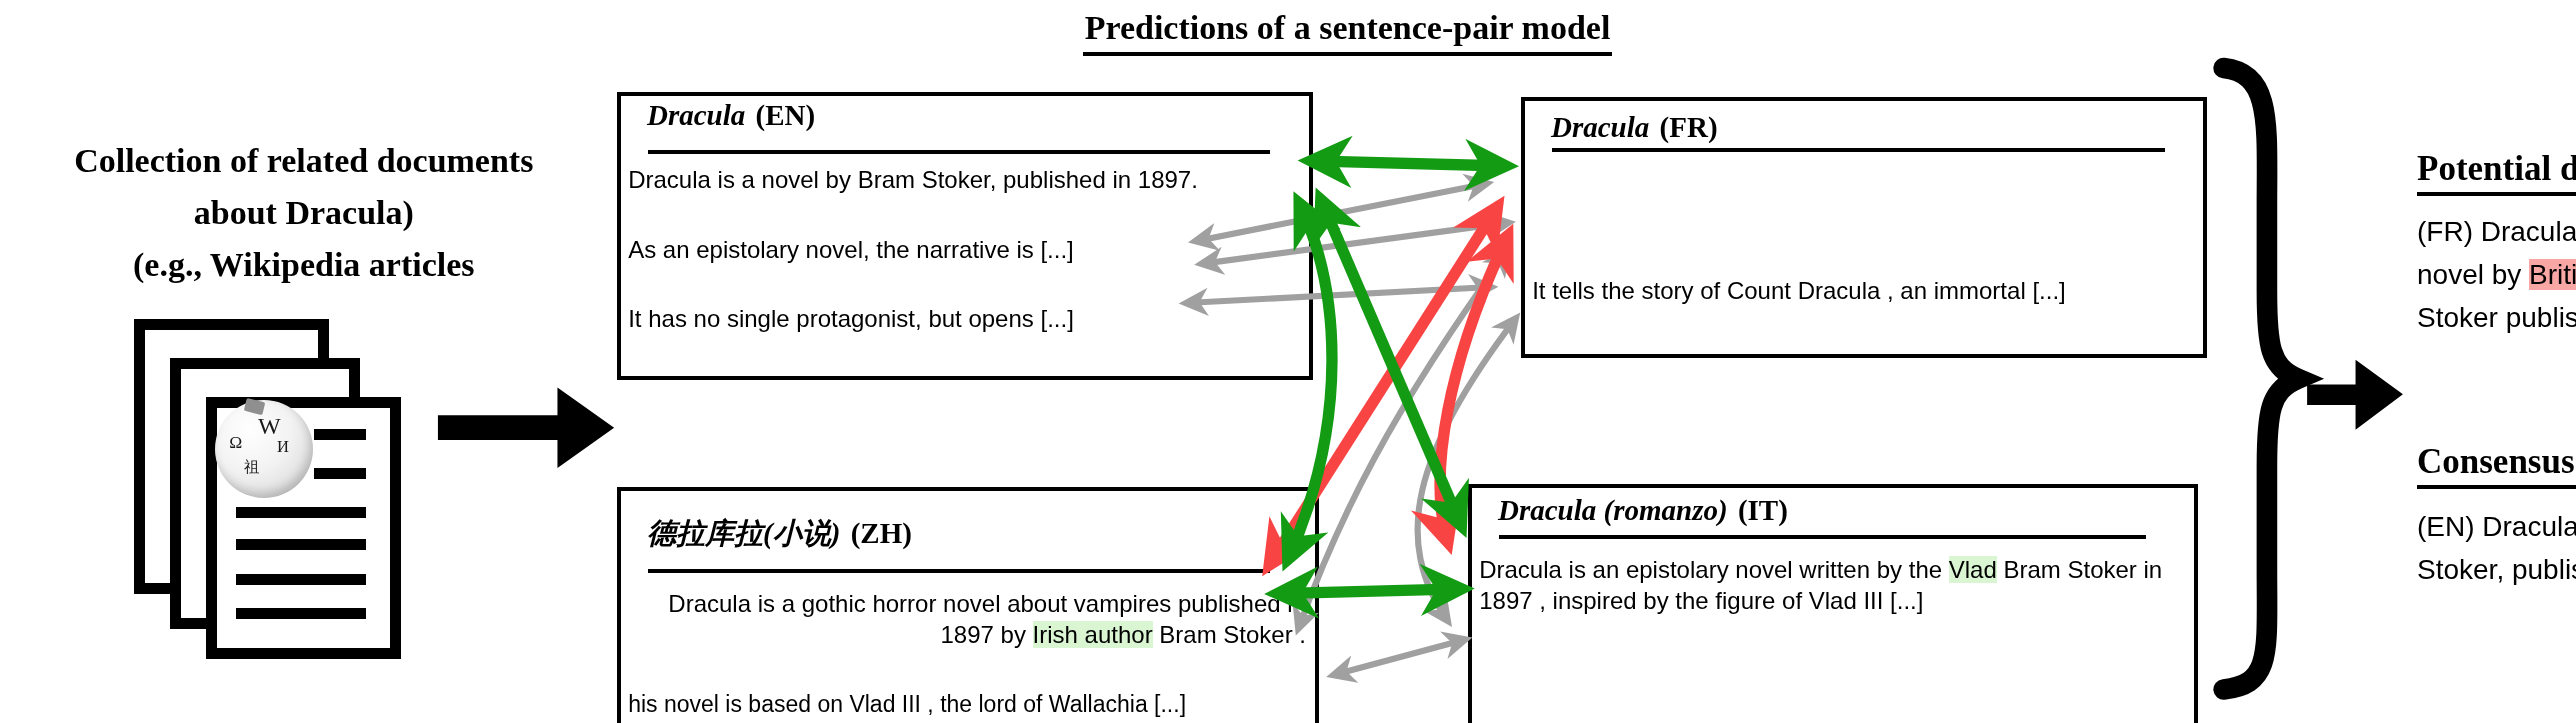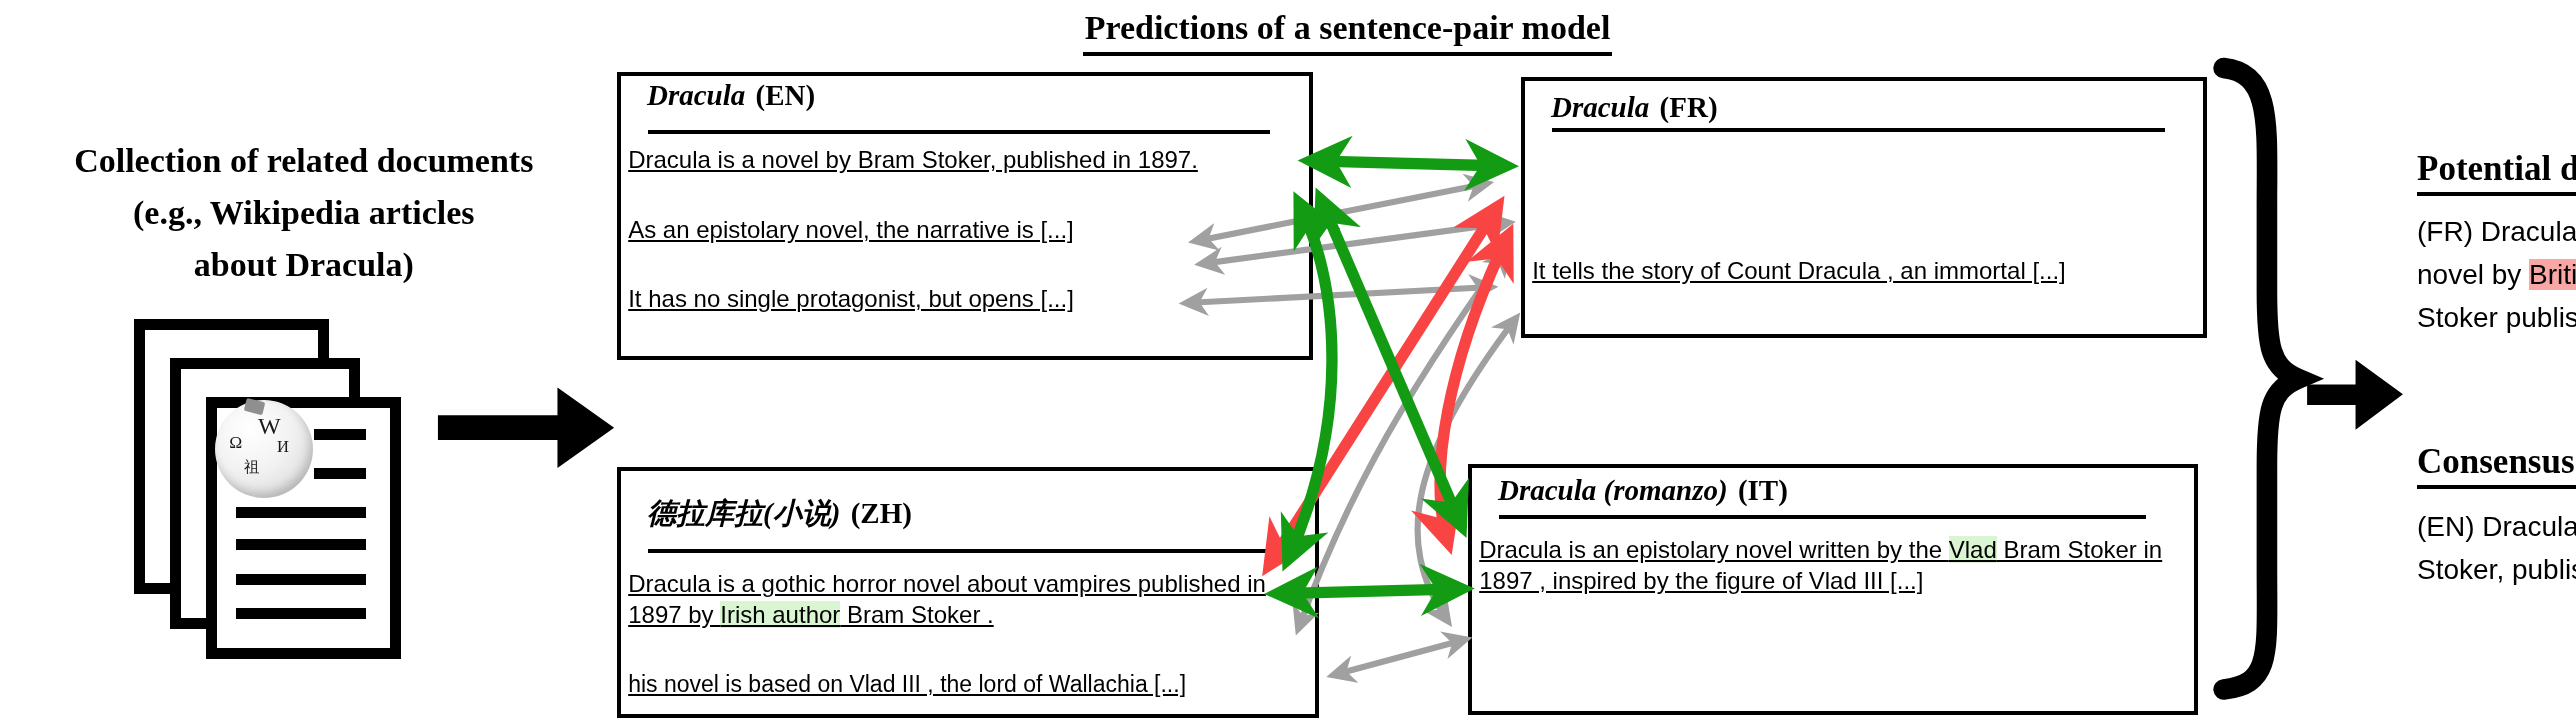--- a/index.html
+++ b/index.html
@@ -32,37 +32,37 @@
                 transform:rotate(14deg);border-radius:2.1px;}
   .bar{position:absolute;height:11.3px;background:#000;}
   .bar.s1{left:97px;top:20.6px;width:52px;}
   .bar.s2{left:97px;top:60px;width:52px;}
   .bar.l1{left:18.5px;top:99px;width:130px;}
   .bar.l2{left:18.5px;top:131px;width:130px;}
   .bar.l3{left:18.5px;top:166px;width:130px;}
   .bar.l4{left:18.5px;top:200px;width:130px;}
 
   
-  .doc-box{position:absolute;background:#fff;border:4.6px solid #000;z-index:1;}
+  .doc-box{position:absolute;background:#fff;border:4.6px solid #000;z-index:1;margin-top:20px;}
   .box-en{left:617px;top:72px;width:688px;height:280px;}
   .box-fr{left:1521px;top:77px;width:678px;height:253px;}
   .box-zh{left:617px;top:467px;width:688px;height:243px;padding-left:6px;}
   .box-it{left:1468px;top:464px;width:722px;height:243px;}
   .btitle{position:absolute;left:26px;font:bold 29px/1.1 "Liberation Serif",serif;white-space:nowrap;}
   .btitle .it{font-style:italic;}
   .btitle .lang{margin-left:10.3px;font-style:normal;}
   .rule{position:absolute;left:27px;height:3.6px;background:#000;}
-  .sent{position:absolute;left:7.2px;right:9px;font:24px/31px "Liberation Sans",sans-serif;text-decoration:underline;}
+  .sent{position:absolute;left:7.2px;right:9px;font:24px/31px "Liberation Sans",sans-serif;}
   .nowrap{white-space:nowrap;}
   .box-en .btitle{top:4.1px;}   .box-en .rule{top:54px;width:622px;}
   .box-en .s1{top:68px;}     .box-en .s2{top:138px;}   .box-en .s3{top:207px;}
   .box-fr .btitle{top:11.3px;}  .box-fr .rule{top:47px;width:613px;}
   .box-fr .s1{top:61px;}     .box-fr .s2{top:174px;}
   .box-zh .btitle{top:27px;}  .box-zh .rule{top:78px;width:622px;}
-  .box-zh .s1{top:97px;}     .box-zh .s2{top:198px;font-size:23px;}
+  .box-zh .s1{top:97px;text-align:right;}     .box-zh .s2{top:198px;font-size:23px;}
   .box-it .btitle{top:7.2px;}  .box-it .rule{top:47px;width:647px;}
   .box-it .s1{top:66px;}     .box-it .s2{top:164px;}
 
   .hl-green{background:var(--c-hl_green,#d9f5d2);}
   .hl-pink{background:var(--c-hl_pink,#f8a7a5);}
 
   
   .rp-head{position:absolute;left:2417px;font:bold 35px/1.15 "Liberation Serif",serif;}
   .rp-head span{display:inline-block;border-bottom:4.6px solid #000;padding-bottom:3.1px;}
   .rp-head.h1{top:149px;}
@@ -81,22 +81,22 @@
 <body>
 
 <div id="stage">
 
   <div class="main-title">
     <span>Predictions of a sentence-pair model</span>
   </div>
 
   <div class="left-caption">
     <div>Collection of related documents</div>
+    <div>about Dracula)</div>
     <div>(e.g., Wikipedia articles</div>
-    <div>about Dracula)</div>
   </div>
 
   <div class="page back"></div>
   <div class="page mid"></div>
   <div class="page front">
     <div class="globe">
       <span class="notch"></span>
       <span class="g g1">W</span>
       <span class="g g2">Ω</span>
       <span class="g g3">И</span>

